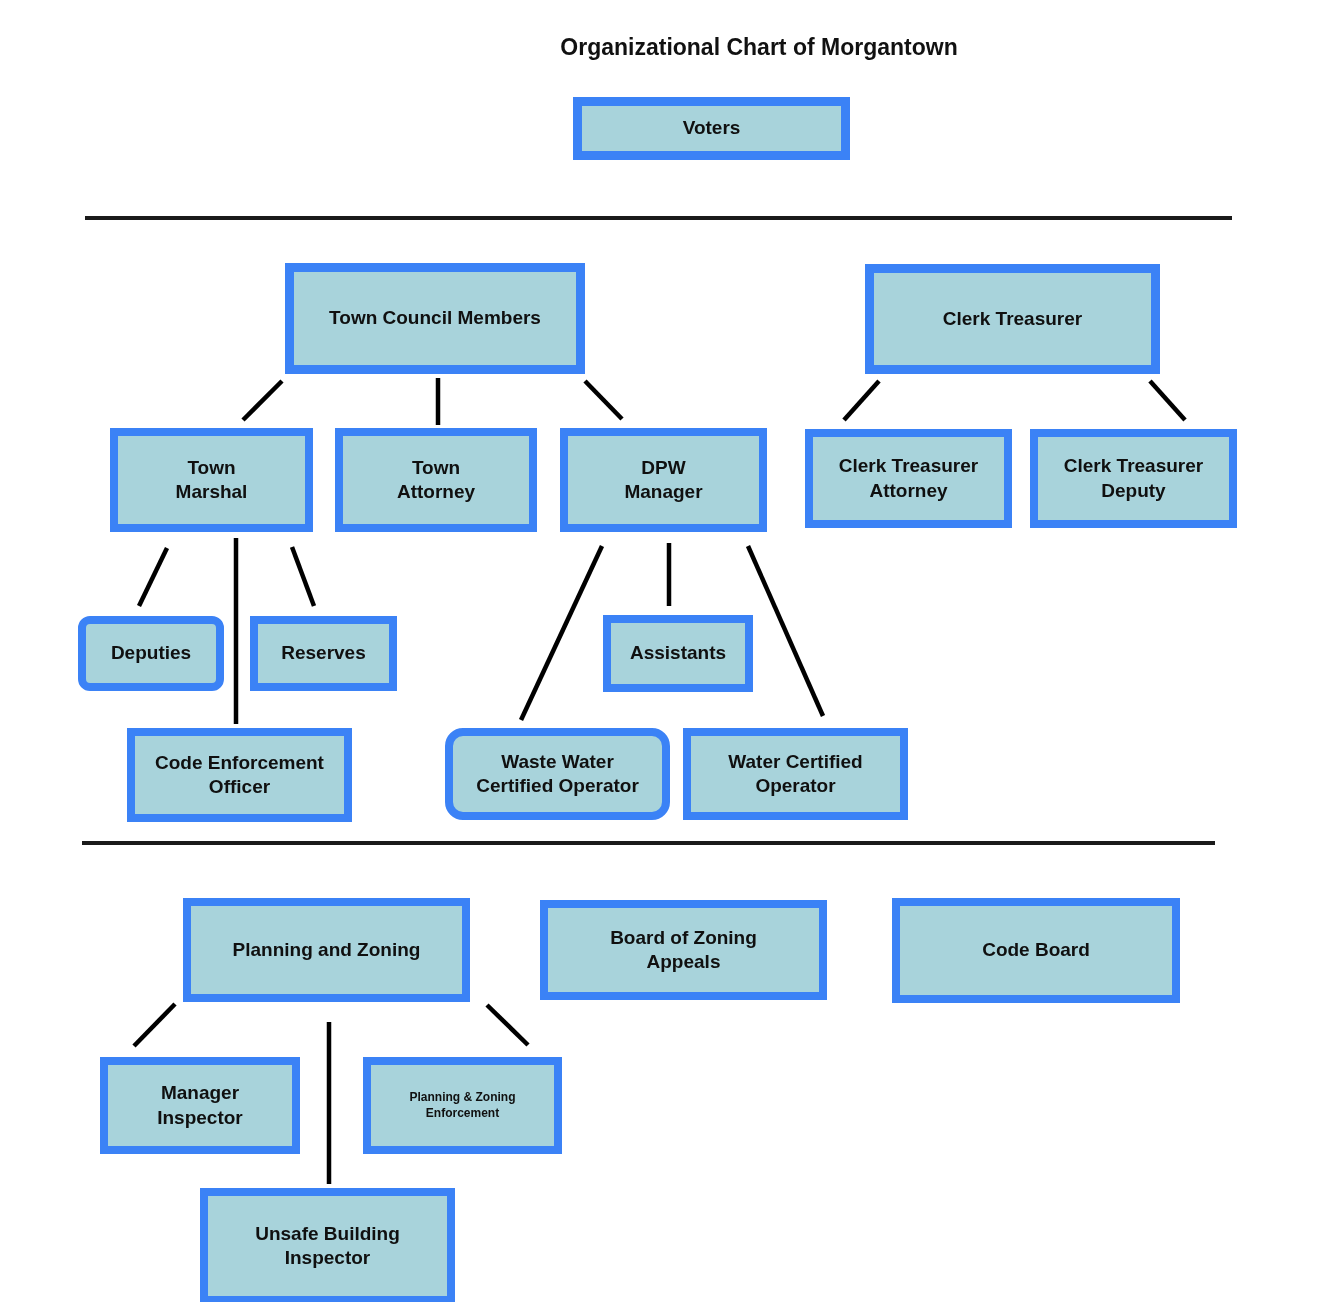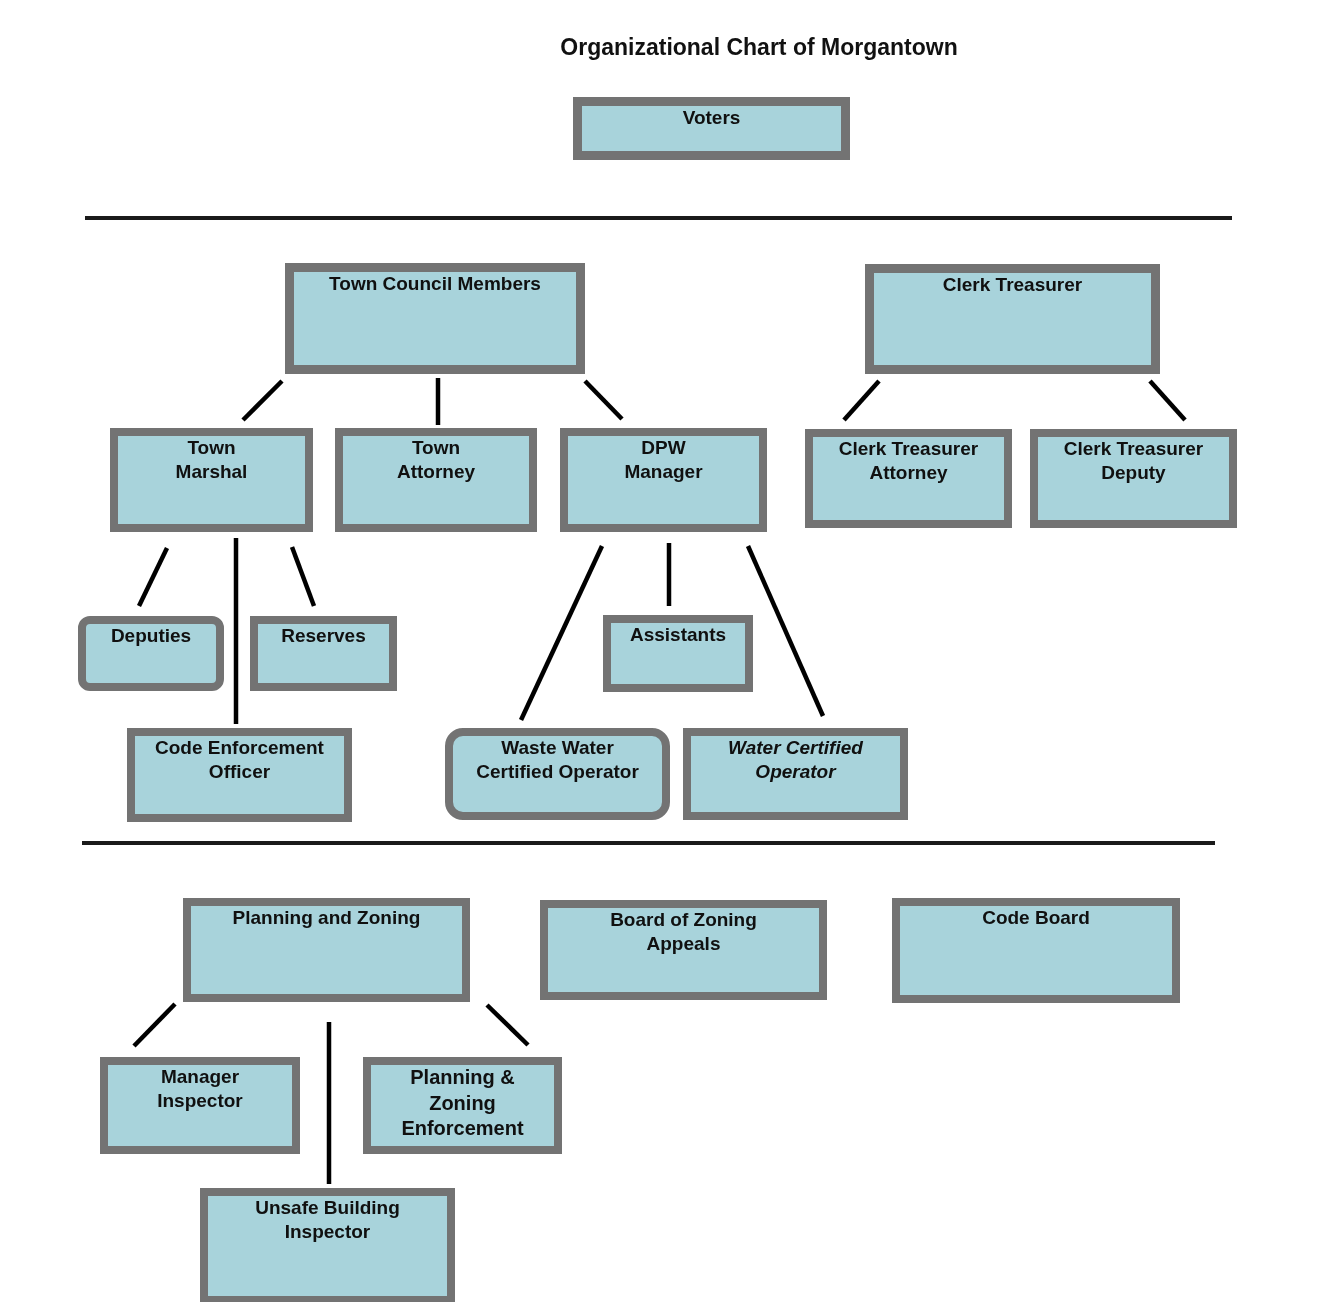--- a/index.html
+++ b/index.html
@@ -30,36 +30,36 @@
     font-size: 23px;
     font-weight: 700;
     color: #111111;
     white-space: nowrap;
     margin-left: 41px;
   }
   .node {
     position: absolute;
     box-sizing: border-box;
     background: #a8d3db;
-    border: 8px solid #737373;
+    border: 8px solid #3b82f6;
     display: flex;
-    align-items: flex-start;
+    align-items: center;
     justify-content: center;
     text-align: center;
   }
   .node.lvl1 { border-width: 9px; }
   .node .lbl {
     font-size: 19px;
     font-weight: 700;
     color: #101010;
     line-height: 1.28;
     white-space: pre-line;
     padding: 0 4px;
   }
-  .node.small .lbl { font-size: 20px; }
+  .node.small .lbl { font-size: 12px; }
   .divider {
     position: absolute;
     height: 4px;
     background: #1a1a1a;
   }
 </style>
 </head>
 <body>
 
 <div id="canvas">
@@ -131,21 +131,21 @@
   </div>
 
   <div class="node" style="left:127px; top:728px; width:225px; height:94px;">
     <span class="lbl">Code Enforcement
 Officer</span>
   </div>
   <div class="node" style="left:445px; top:728px; width:225px; height:92px;border-radius:18px;">
     <span class="lbl">Waste Water
 Certified Operator</span>
   </div>
-  <div class="node" style="left:683px; top:728px; width:225px; height:92px;font-style:italic;">
+  <div class="node" style="left:683px; top:728px; width:225px; height:92px;">
     <span class="lbl">Water Certified
 Operator</span>
   </div>
 
   <div class="node" style="left:183px; top:898px; width:287px; height:104px;">
     <span class="lbl">Planning and Zoning</span>
   </div>
   <div class="node" style="left:540px; top:900px; width:287px; height:100px;">
     <span class="lbl">Board of Zoning
 Appeals</span>

